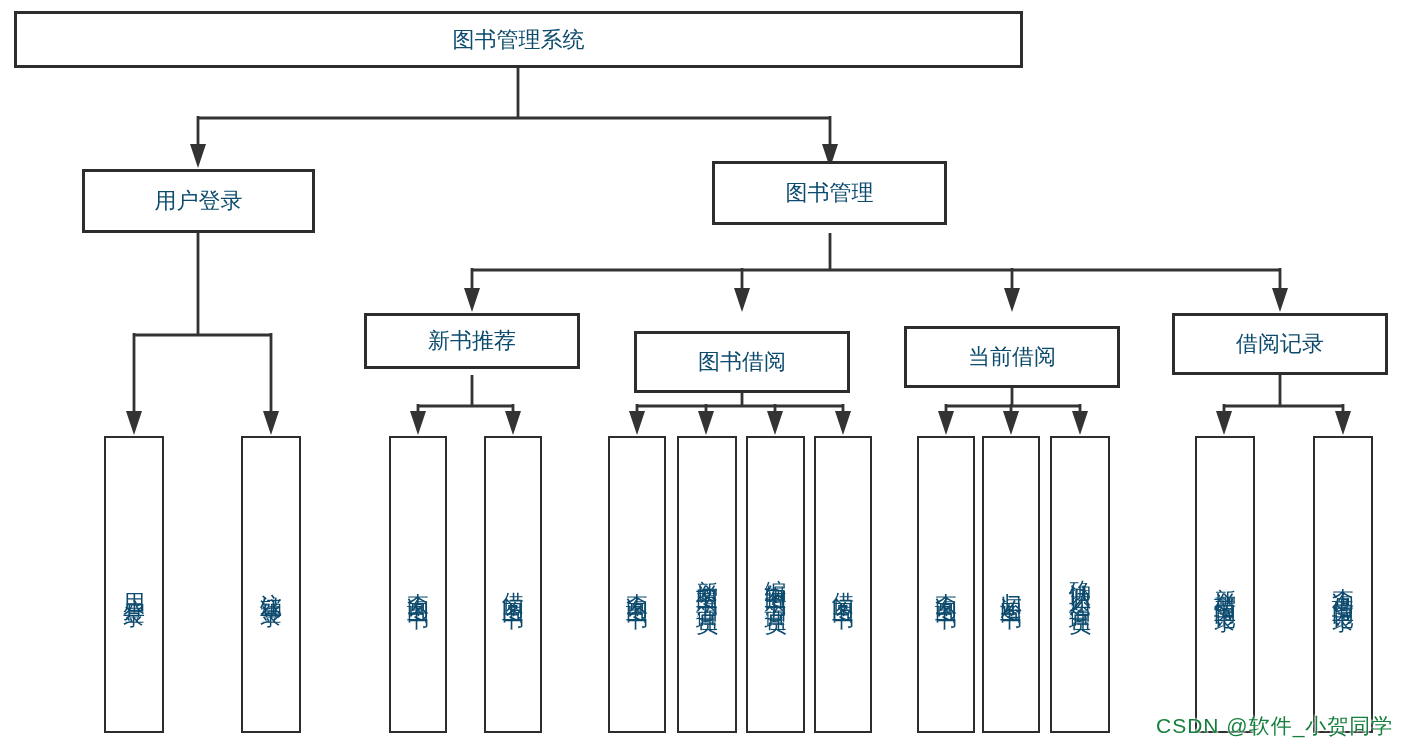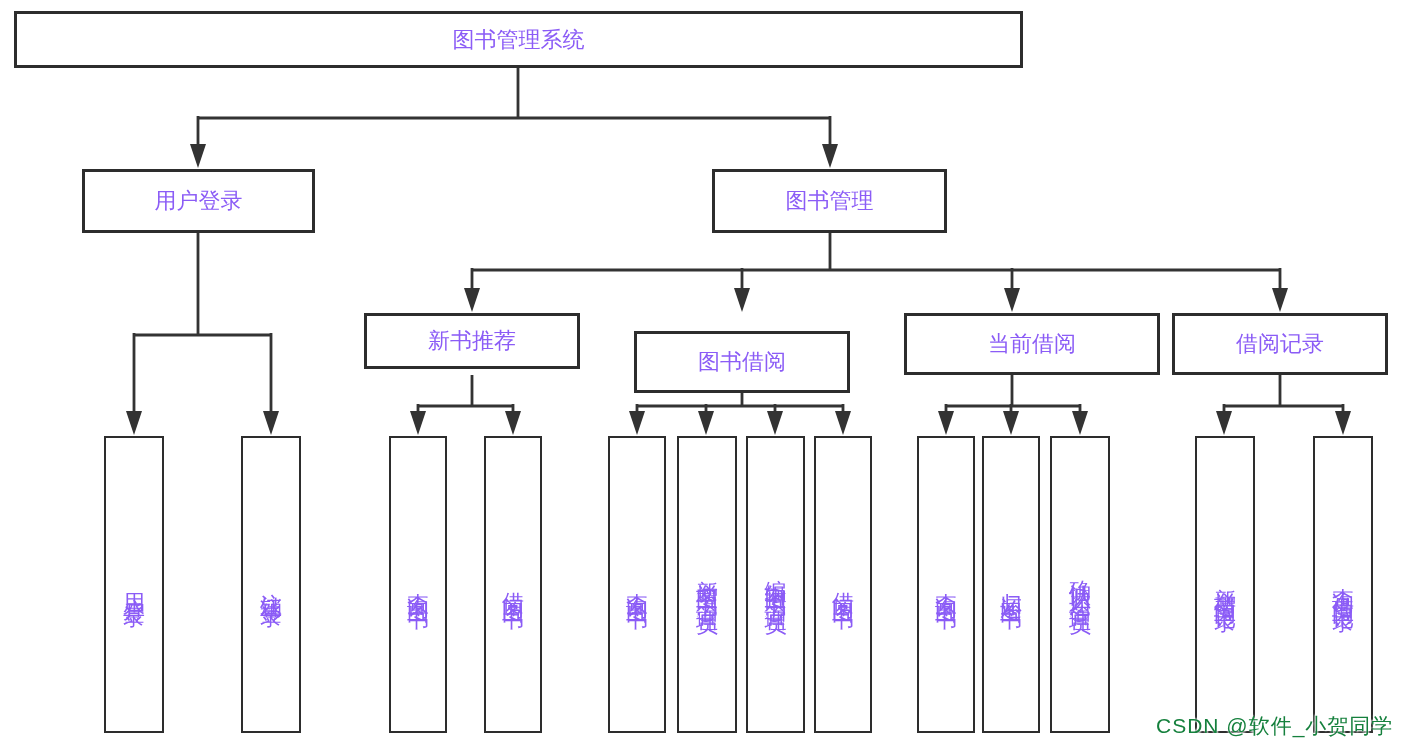--- a/index.html
+++ b/index.html
@@ -4,21 +4,21 @@
 <style>
   html,body{margin:0;padding:0;background:#ffffff;}
   .canvas{
     position:relative;width:1405px;height:747px;background:#ffffff;
     font-family:"Liberation Sans","DejaVu Sans",sans-serif;overflow:hidden;
   }
   svg.connectors{position:absolute;left:0;top:0;width:1405px;height:747px;}
   .box{
     position:absolute;box-sizing:border-box;background:#ffffff;
     border:3px solid #2d2d2d;display:flex;align-items:center;justify-content:center;
-    color:#8b5cf6;font-size:22px;line-height:1;white-space:nowrap;
+    color:#0c4a6e;font-size:22px;line-height:1;white-space:nowrap;
   }
   .leaf{border-width:2.5px;}
   .vtext{
     writing-mode:vertical-rl;text-orientation:mixed;
     letter-spacing:5px;line-height:1;white-space:normal;
   }
   .watermark{
     position:absolute;left:1156px;top:712px;z-index:5;
     font-size:21px;letter-spacing:1px;color:#15803d;
     text-shadow:1px 1px 2px #ffffff,-1px -1px 2px #ffffff;
@@ -53,31 +53,31 @@
     </g>
   </svg>
 
   <div class="box" style="left:14px;top:11px;width:1009px;height:57px">
     <span>图书管理系统</span>
   </div>
 
   <div class="box" style="left:82px;top:169px;width:233px;height:64px">
     <span>用户登录</span>
   </div>
-  <div class="box" style="left:712px;top:169px;width:235px;height:64px">
+  <div class="box" style="left:712px;top:161px;width:235px;height:64px">
     <span>图书管理</span>
   </div>
 
   <div class="box" style="left:364px;top:313px;width:216px;height:56px">
     <span>新书推荐</span>
   </div>
   <div class="box" style="left:634px;top:331px;width:216px;height:62px">
     <span>图书借阅</span>
   </div>
-  <div class="box" style="left:904px;top:313px;width:256px;height:62px">
+  <div class="box" style="left:904px;top:326px;width:216px;height:62px">
     <span>当前借阅</span>
   </div>
   <div class="box" style="left:1172px;top:313px;width:216px;height:62px">
     <span>借阅记录</span>
   </div>
 
   <div class="box leaf" style="left:104px;top:436px;width:60px;height:297px">
     <span class="vtext">用户登录</span>
   </div>
   <div class="box leaf" style="left:241px;top:436px;width:60px;height:297px">

